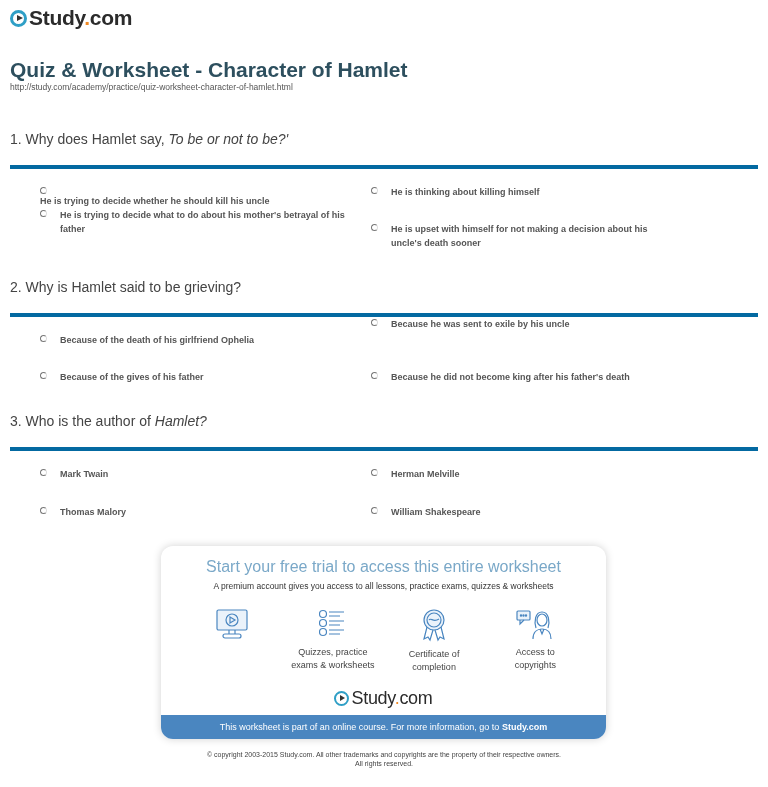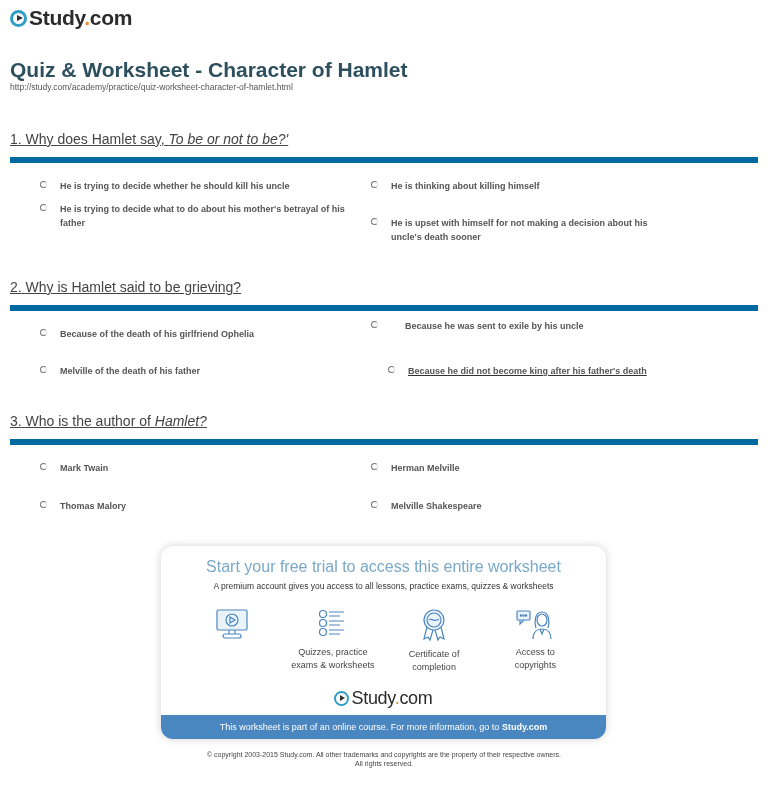--- a/index.html
+++ b/index.html
@@ -10,21 +10,21 @@
     .logo-mark { width: 17px; height: 17px; border-radius: 50%; border: 3px solid #2f9fc6; position: relative; margin-right: 2px; }
     .logo-mark::before { content: ""; position: absolute; inset: 2px; border-radius: 50%; background: #f5a25d; opacity: 0; }
     .logo-mark .play { position: absolute; left: 4px; top: 2.5px; width: 0; height: 0; border-left: 6px solid #333; border-top: 3.5px solid transparent; border-bottom: 3.5px solid transparent; }
     .logo-text { font-size: 21px; font-weight: bold; color: #2b2b2b; letter-spacing: -0.3px; }
     .logo-dot { color: #f08a24; }
 
     .page-title { position: absolute; left: 10px; top: 58px; font-size: 21px; font-weight: bold; color: #2d4f5e; }
     .page-url { position: absolute; left: 10px; top: 82px; font-size: 8.5px; color: #555; }
 
     .question { position: absolute; left: 10px; width: 748px; }
-    .q-title { font-size: 14px; color: #444; padding-bottom: 10px; border-bottom: 6px solid #0369a1; text-decoration: underline; }
+    .q-title { font-size: 14px; color: #444; padding-bottom: 18px; border-bottom: 4px solid #0369a1; }
     .q-title i { font-style: italic; }
     .options { position: relative; }
     .option { position: absolute; display: flex; align-items: flex-start; }
     .radio { width: 7px; height: 7px; border-radius: 50%; border: 1.5px solid #777; border-right-color: #ddd; margin-top: 2px; margin-right: 13px; flex-shrink: 0; }
     .opt-label { font-size: 9px; font-weight: bold; color: #555; line-height: 14px; }
 
     .promo { position: absolute; left: 161px; top: 546px; width: 445px; height: 193px; background: #fff; border-radius: 12px; box-shadow: 0 0 8px rgba(0,0,0,0.18); overflow: hidden; }
     .promo-title { position: absolute; top: 12px; width: 100%; text-align: center; font-size: 16px; color: #7aa8c8; }
     .promo-sub { position: absolute; top: 35px; width: 100%; text-align: center; font-size: 8.5px; color: #333; }
     .features { position: absolute; top: 62px; left: 0; width: 100%; display: flex; justify-content: space-around; padding: 0 20px; }
@@ -51,21 +51,21 @@
 </div>
 
 <h1 class="page-title">Quiz &amp; Worksheet - Character of Hamlet</h1>
 <div class="page-url">http://study.com/academy/practice/quiz-worksheet-character-of-hamlet.html</div>
 
 <div class="question" style="top:131px;">
   <div class="q-title">
     <span>1.</span> <span>Why does Hamlet say,</span> <i>To be or not to be?'</i>
   </div>
   <div class="options">
-    <label class="option" style="left:30px; top:16px; width:300px;">
+    <label class="option" style="left:30px; top:16px; width:300px;flex-direction:column;">
       <span class="radio"></span>
       <span class="opt-label">He is trying to decide whether he should kill his uncle</span>
     </label>
     <label class="option" style="left:361px; top:16px; width:300px;">
       <span class="radio"></span>
       <span class="opt-label">He is thinking about killing himself</span>
     </label>
     <label class="option" style="left:30px; top:39px; width:310px;">
       <span class="radio"></span>
       <span class="opt-label">He is trying to decide what to do about his mother's betrayal of his father</span>
@@ -79,29 +79,29 @@
 
 <div class="question" style="top:279px;">
   <div class="q-title">
     <span>2.</span> <span>Why is Hamlet said to be grieving?</span>
   </div>
   <div class="options">
     <label class="option" style="left:30px; top:16px; width:300px;">
       <span class="radio"></span>
       <span class="opt-label">Because of the death of his girlfriend Ophelia</span>
     </label>
-    <label class="option" style="left:361px; top:8px; width:320px;gap:14px;">
+    <label class="option" style="left:361px; top:0; width:320px;">
       <span class="radio"></span>
       <span class="opt-label">Because he was sent to exile by his uncle</span>
     </label>
     <label class="option" style="left:30px; top:53px; width:300px;">
       <span class="radio"></span>
-      <span class="opt-label">Melville of the death of his father</span>
+      <span class="opt-label">Because of the gives of his father</span>
     </label>
-    <label class="option" style="left:378px; top:53px; width:320px;text-decoration:underline;">
+    <label class="option" style="left:361px; top:53px; width:320px;">
       <span class="radio"></span>
       <span class="opt-label">Because he did not become king after his father's death</span>
     </label>
   </div>
 </div>
 
 <div class="question" style="top:413px;">
   <div class="q-title">
     <span>3.</span> <span>Who is the author of</span> <i>Hamlet?</i>
   </div>
@@ -113,21 +113,21 @@
     <label class="option" style="left:361px; top:16px; width:300px;">
       <span class="radio"></span>
       <span class="opt-label">Herman Melville</span>
     </label>
     <label class="option" style="left:30px; top:54px; width:300px;">
       <span class="radio"></span>
       <span class="opt-label">Thomas Malory</span>
     </label>
     <label class="option" style="left:361px; top:54px; width:300px;">
       <span class="radio"></span>
-      <span class="opt-label">Melville Shakespeare</span>
+      <span class="opt-label">William Shakespeare</span>
     </label>
   </div>
 </div>
 
 <div class="promo">
   <div class="promo-title">Start your free trial to access this entire worksheet</div>
   <div class="promo-sub">A premium account gives you access to all lessons, practice exams, quizzes &amp; worksheets</div>
 
   <div class="features">
     <div class="feature">

